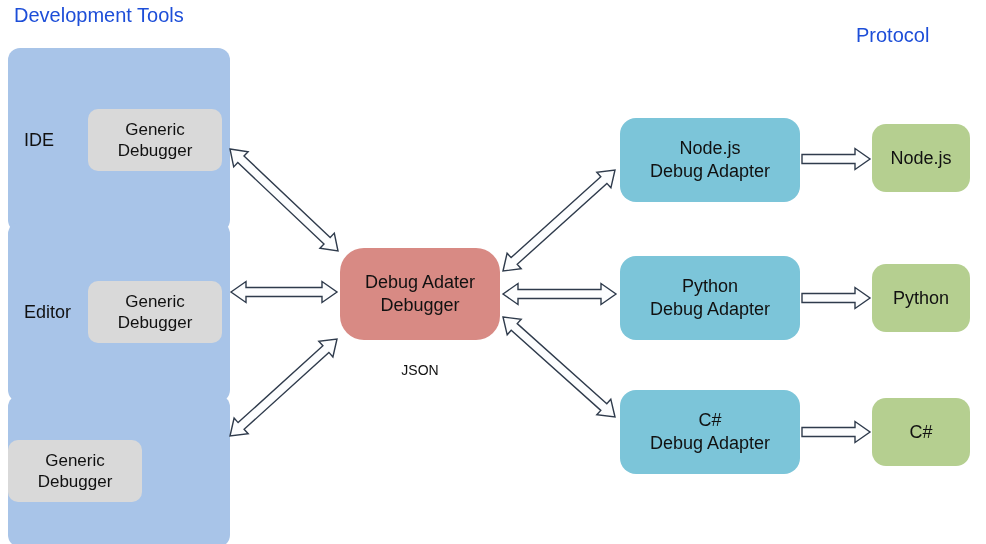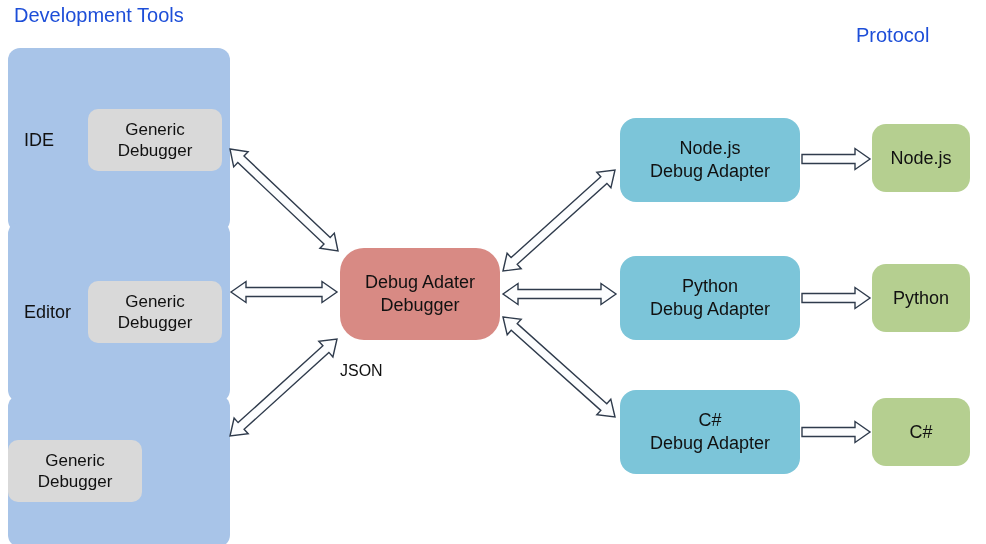--- a/index.html
+++ b/index.html
@@ -21,21 +21,21 @@
     text-align: center; font-size: 17px; line-height: 1.25; padding: 0 10px;
   }
   .protocol-box {
     position: absolute; left: 340px; top: 248px; width: 160px; height: 92px;
     background: var(--protocol-box, #d88a84); border-radius: 24px;
     display: flex; flex-direction: column; align-items: center; justify-content: center;
     font-size: 18px; line-height: 1.3; text-align: center;
   }
   .json-caption {
     position: absolute; left: 340px; top: 362px; width: 160px;
-    text-align: left; font-size: 16px;
+    text-align: center; font-size: 14px;
   }
   .adapter-box {
     position: absolute; left: 620px; width: 180px; height: 84px;
     background: var(--adapter-box, #7cc5d9); border-radius: 16px;
     display: flex; flex-direction: column; align-items: center; justify-content: center;
     font-size: 18px; line-height: 1.3; text-align: center;
   }
   .debugger-box {
     position: absolute; left: 872px; width: 98px; height: 68px;
     background: var(--debugger-box, #b5cf90); border-radius: 14px;

